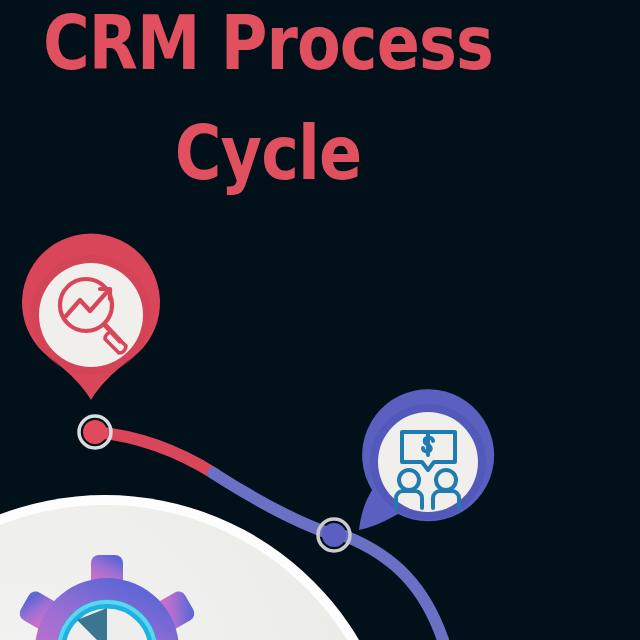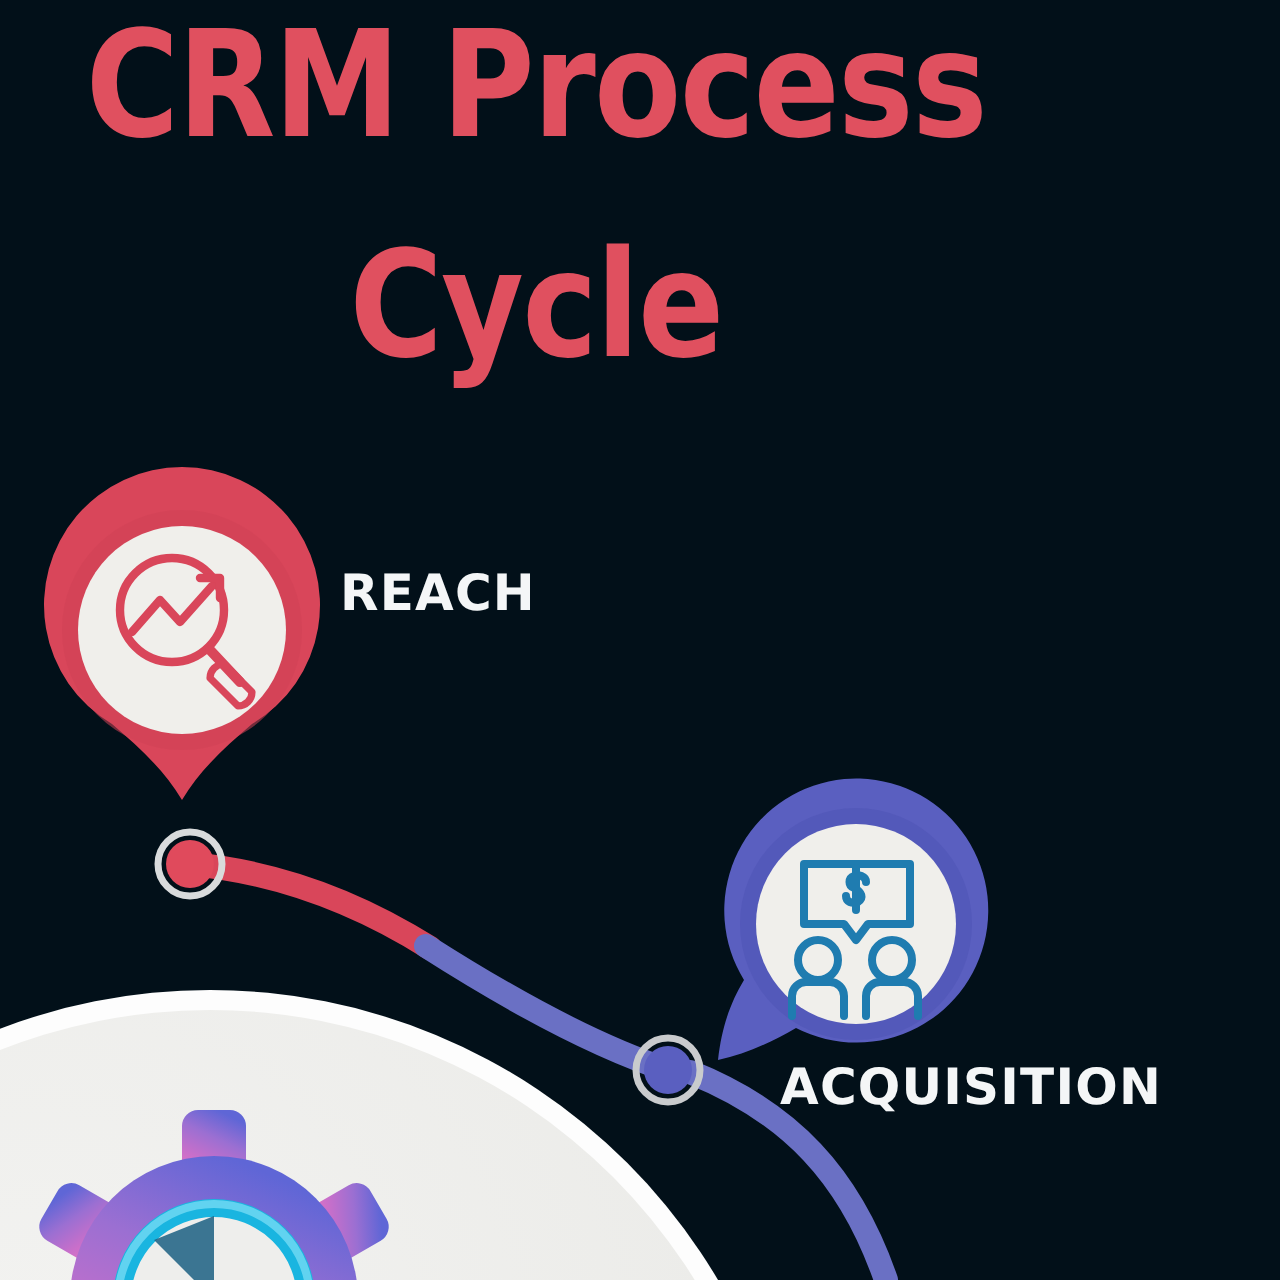--- a/index.html
+++ b/index.html
@@ -186,16 +186,14 @@
 
       <circle cx="0" cy="0" r="42" fill="#eeeeec"></circle>
 
       <circle cx="0" cy="0" r="46" fill="none" stroke="#19b5e0" stroke-width="9"></circle>
       <circle cx="0" cy="0" r="48" fill="none" stroke="#6fd8f2" stroke-width="4" opacity="0.85"></circle>
 
       <path d="M 0 -42 L 0 0 L -30 -30 Z" fill="#1b5f83" opacity="0.85"></path>
     </g>
   </svg>
 
-  <div id="label-reach" class="step-label">REACH</div>
-  <div id="label-acquisition" class="step-label">ACQUISITION</div>
 
 </div>
 
 </body></html>

